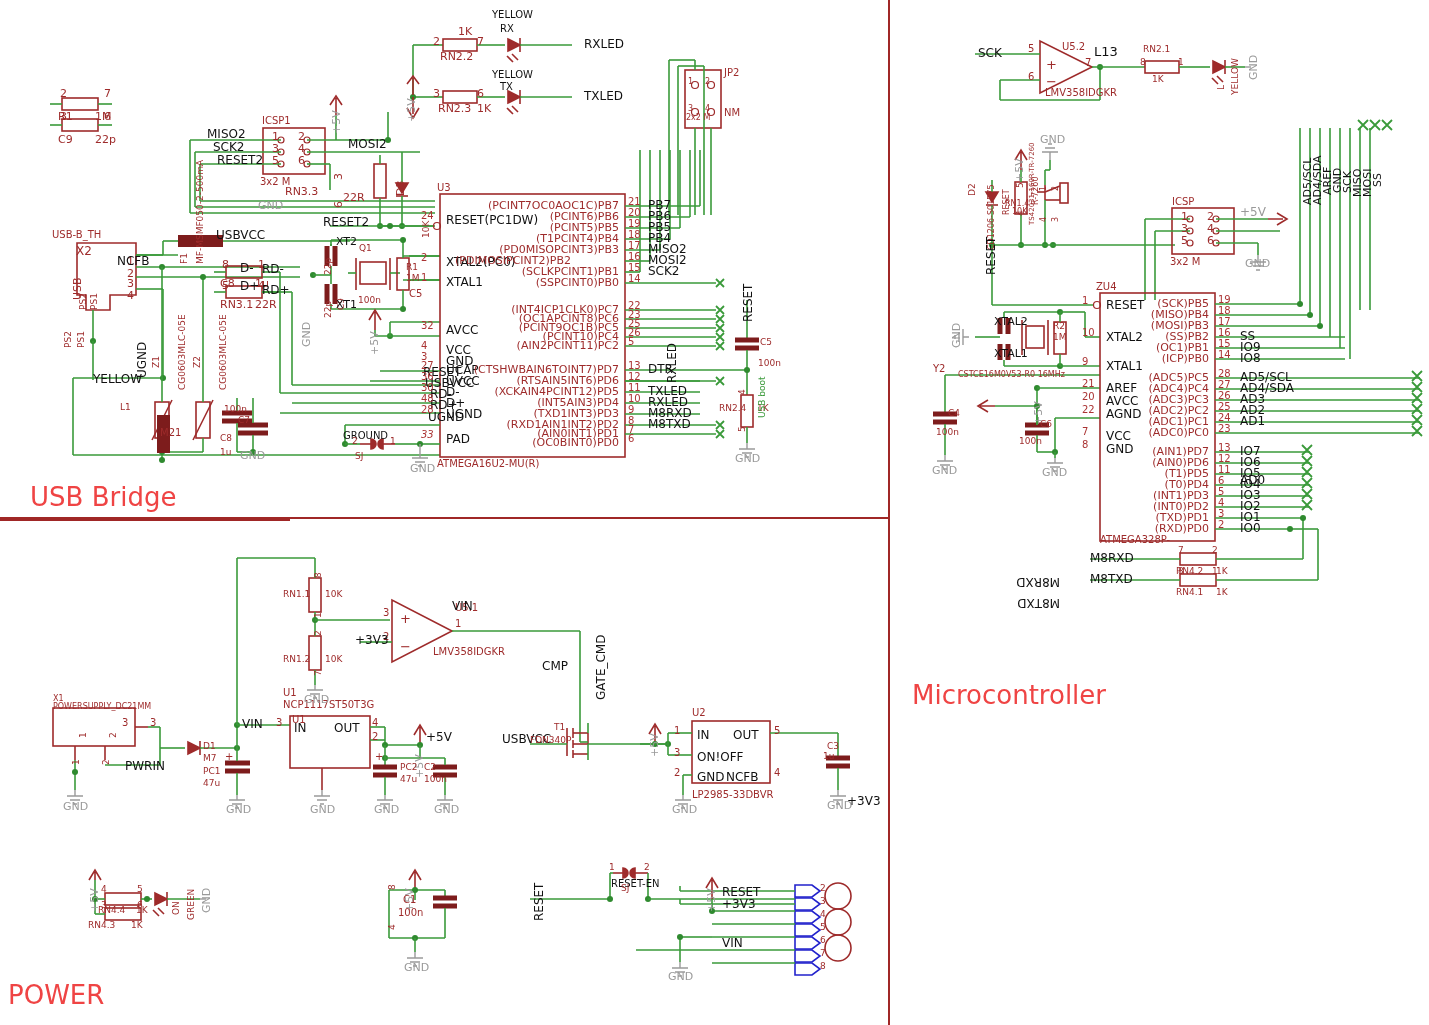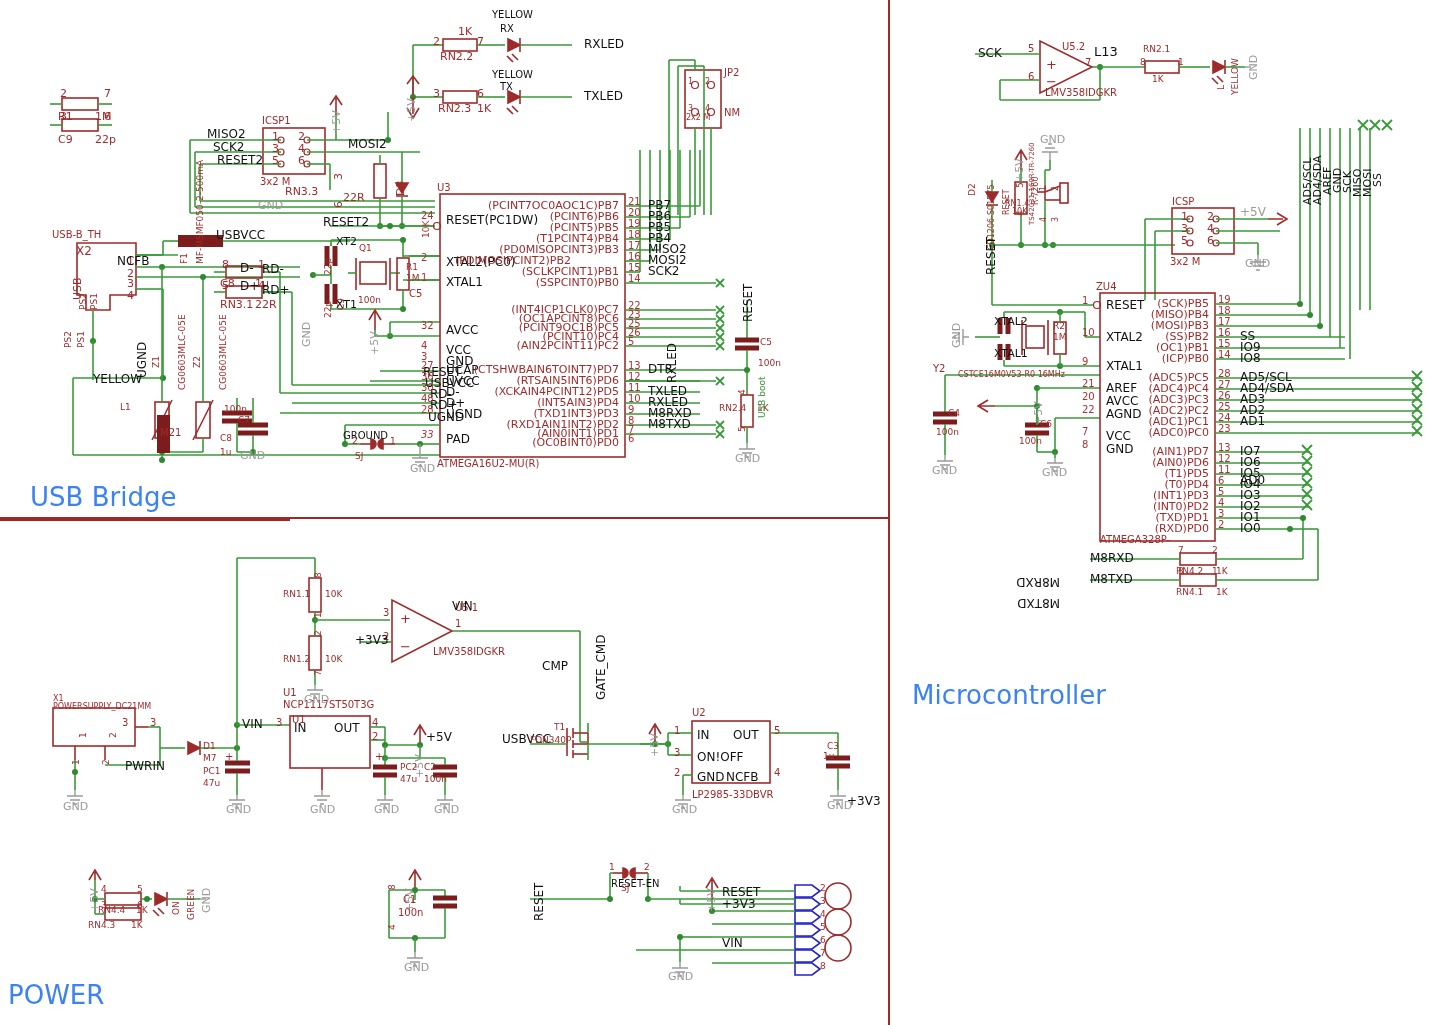--- a/index.html
+++ b/index.html
@@ -1,21 +1,21 @@
 <!DOCTYPE html>
 <html><head>
 <meta charset="utf-8">
 <title>Schematic</title>
 <style>
   html,body{margin:0;padding:0;background:#ffffff;}
   body{width:1429px;height:1025px;position:relative;overflow:hidden;
        font-family:"DejaVu Sans","Liberation Sans",sans-serif;}
   #sheet{position:absolute;left:0;top:0;width:1429px;height:1025px;}
   svg{position:absolute;left:0;top:0;}
-  .sect-title{position:absolute;color:#3b82f6;font-size:26px;white-space:nowrap;
+  .sect-title{position:absolute;color:#ef4444;font-size:26px;white-space:nowrap;
               font-family:"DejaVu Sans","Liberation Sans",sans-serif;}
   .lbl{position:absolute;white-space:nowrap;font-size:11px;color:#9e2b2b;
        font-family:"DejaVu Sans","Liberation Sans",sans-serif;line-height:1;}
   .net{position:absolute;white-space:nowrap;font-size:12px;color:#111;
        font-family:"DejaVu Sans","Liberation Sans",sans-serif;line-height:1;}
   .pin{position:absolute;white-space:nowrap;font-size:10px;color:#a33;}
   .gnd{position:absolute;white-space:nowrap;font-size:11px;color:#9a9a9a;}
   .sup{position:absolute;white-space:nowrap;font-size:11px;color:#9a9a9a;}
   .tiny{font-size:8px;}
   .vert{transform-origin:0 0;}

